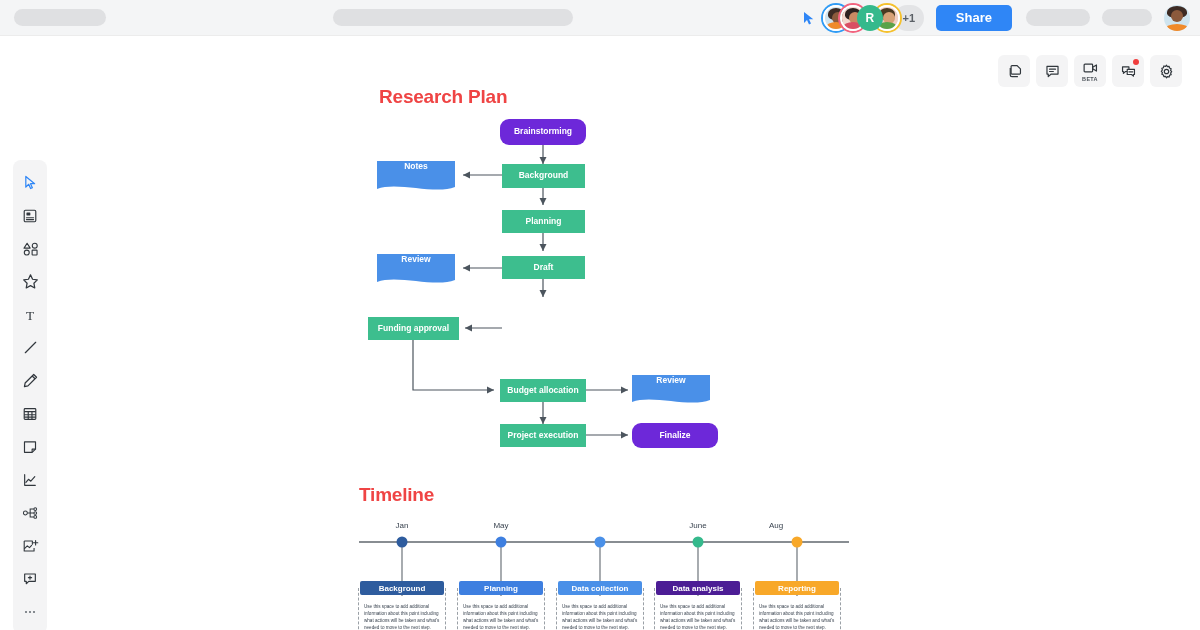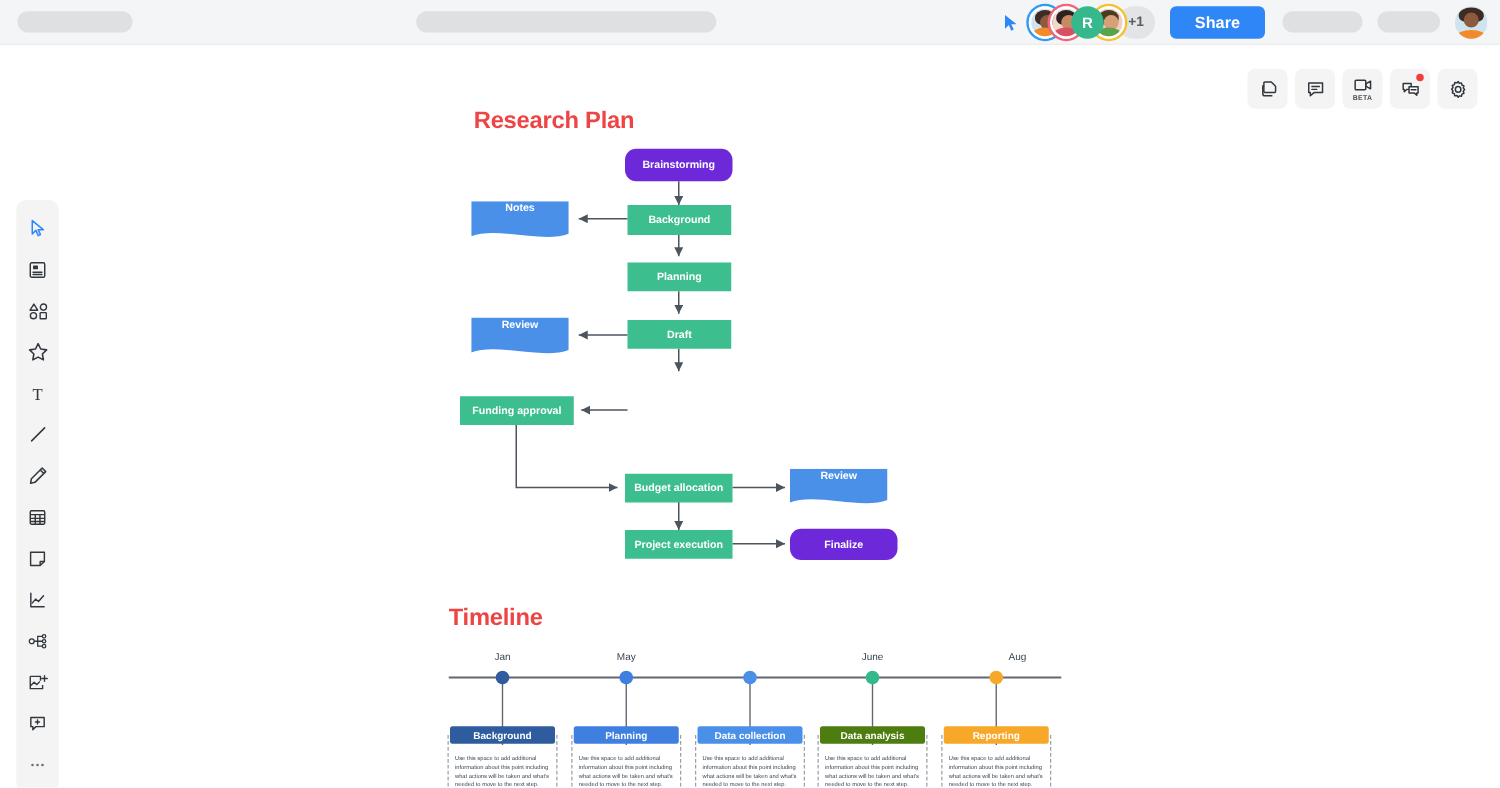--- a/index.html
+++ b/index.html
@@ -440,21 +440,21 @@
       <circle cx="146" cy="8" r="5.5" fill="#3e7fe0"></circle>
       <circle cx="245" cy="8" r="5.5" fill="#4a90e8"></circle>
       <circle cx="343" cy="8" r="5.5" fill="#35b98c"></circle>
       <circle cx="442" cy="8" r="5.5" fill="#f8a829"></circle>
     </svg>
 
     <div class="tl-month" style="left:372px; top:485px;">Jan</div>
     <div class="tl-month" style="left:471px; top:485px;">May</div>
     <div class="tl-month" style="left:570px; top:500px;margin-top:48px;">Mar</div>
     <div class="tl-month" style="left:668px; top:485px;">June</div>
-    <div class="tl-month" style="left:784px; top:485px;">Aug</div>
+    <div class="tl-month" style="left:746px; top:485px;">Aug</div>
 
     <div class="tl-card" style="left:358px; top:552px; height:46px;">
       <div class="tl-chip" style="top:-7px; background:#2e5c9e;">
         <span>Background</span>
       </div>
       <div class="tl-body" style="margin-top:9px;">Use this space to add additional information about this point including what actions will be taken and what's needed to move to the next step.</div>
     </div>
 
     <div class="tl-card" style="left:457px; top:552px; height:46px;">
       <div class="tl-chip" style="top:-7px; background:#3e7fe0;">
@@ -464,21 +464,21 @@
     </div>
 
     <div class="tl-card" style="left:556px; top:552px; height:46px;">
       <div class="tl-chip" style="top:-7px; background:#4a90e8;">
         <span>Data collection</span>
       </div>
       <div class="tl-body" style="margin-top:9px;">Use this space to add additional information about this point including what actions will be taken and what's needed to move to the next step.</div>
     </div>
 
     <div class="tl-card" style="left:654px; top:552px; height:46px;">
-      <div class="tl-chip" style="top:-7px; background:#4d7c0f;">
+      <div class="tl-chip" style="top:-7px; background:#4c1d95;">
         <span>Data analysis</span>
       </div>
       <div class="tl-body" style="margin-top:9px;">Use this space to add additional information about this point including what actions will be taken and what's needed to move to the next step.</div>
     </div>
 
     <div class="tl-card" style="left:753px; top:552px; height:46px;">
       <div class="tl-chip" style="top:-7px; background:#f8a829;">
         <span>Reporting</span>
       </div>
       <div class="tl-body" style="margin-top:9px;">Use this space to add additional information about this point including what actions will be taken and what's needed to move to the next step.</div>

